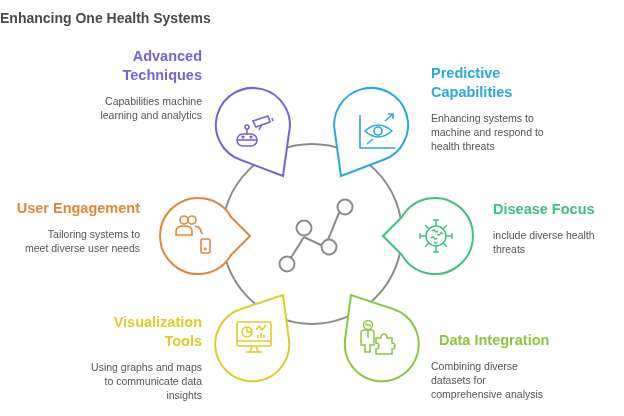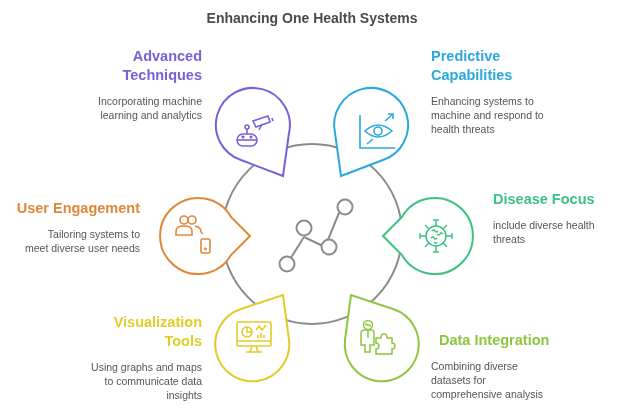--- a/index.html
+++ b/index.html
@@ -1,18 +1,18 @@
 <!DOCTYPE html>
 <html><head>
   <meta charset="utf-8">
   <style>
     html, body { margin: 0; padding: 0; background: #ffffff; }
     body { width: 624px; height: 416px; position: relative; overflow: hidden;
            font-family: "Liberation Sans", "DejaVu Sans", sans-serif; }
-    .title { position: absolute; left: 0; top: 10px; width: 624px; text-align: center;
+    .title { position: absolute; left: 0; top: 10px; width: 624px; text-align: left;
              font-size: 14px; font-weight: bold; color: #4a4a4a; }
     svg.diagram { position: absolute; left: 0; top: 0; }
     .label { position: absolute; }
     .label .head { font-weight: bold; font-size: 14.5px; line-height: 19px; }
     .label .desc { font-size: 10.5px; color: #555; line-height: 14px; margin-top: 9px; }
     .right-align { text-align: right; }
     .left-align { text-align: left; }
   </style>
 </head>
 <body>
@@ -123,48 +123,48 @@
     </g>
   </g>
 </svg>
 
 <div class="label right-align" style="left:40px; top:47px; width:162px;">
   <div class="head" style="color:#7B61D9;">
     <div>Advanced</div>
     <div>Techniques</div>
   </div>
   <div class="desc">
-    <div>Incorporating machine</div>
+    <div>Capabilities machine</div>
     <div>learning and analytics</div>
   </div>
 </div>
 
 <div class="label left-align" style="left:431px; top:47px; width:180px;">
-  <div class="head" style="color:#2AA8DF;">
+  <div class="head" style="color:#2AA8DF;margin-top:17px;">
     <div>Predictive</div>
     <div>Capabilities</div>
   </div>
   <div class="desc">
     <div>Enhancing systems to</div>
     <div>machine and respond to</div>
     <div>health threats</div>
   </div>
 </div>
 
 <div class="label right-align" style="left:0px; top:199px; width:140px;">
   <div class="head" style="color:#E0883A;">
     <div>User Engagement</div>
   </div>
   <div class="desc">
     <div>Tailoring systems to</div>
     <div>meet diverse user needs</div>
   </div>
 </div>
 
-<div class="label left-align" style="left:493px; top:190px; width:130px;">
+<div class="label left-align" style="left:493px; top:200px; width:130px;">
   <div class="head" style="color:#3CC281;">
     <div>Disease Focus</div>
   </div>
   <div class="desc">
     <div>include diverse health</div>
     <div>threats</div>
   </div>
 </div>
 
 <div class="label right-align" style="left:40px; top:313px; width:162px;">

